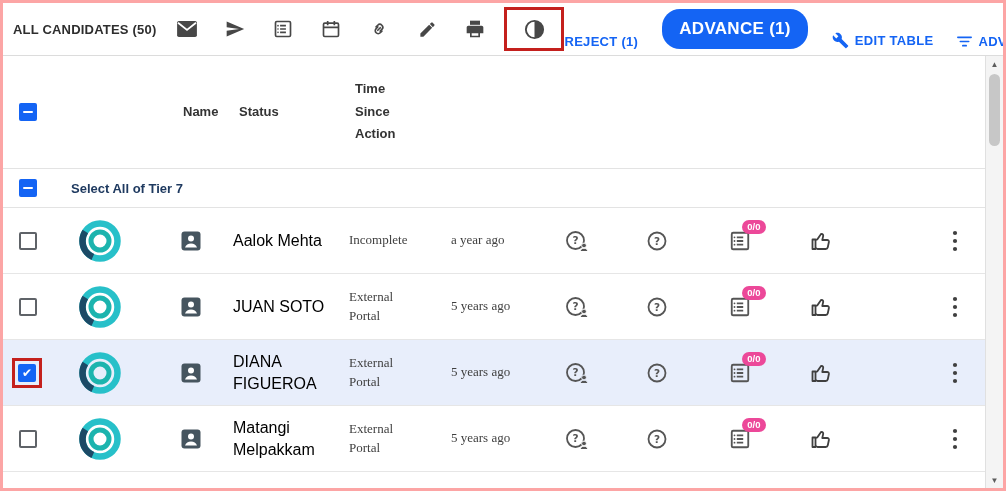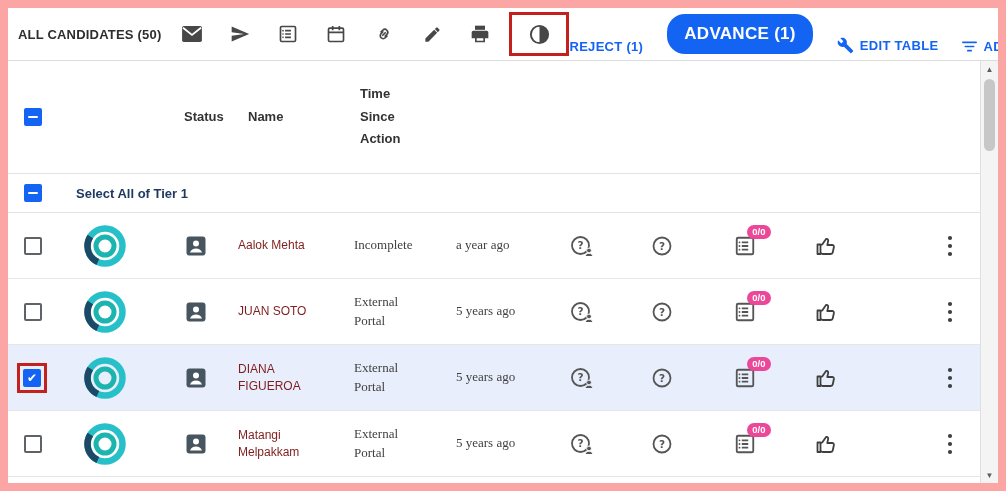--- a/index.html
+++ b/index.html
@@ -1,16 +1,16 @@
 <!DOCTYPE html>
 <html><head>
 <meta charset="utf-8">
 <style>
   html,body{margin:0;padding:0;background:#fff;font-family:"Liberation Sans",sans-serif;}
-  .window{width:1006px;height:491px;box-sizing:border-box;border:8px solid #fca5a5;background:#fff;display:flex;flex-direction:column;overflow:hidden;position:relative;}
+  .window{width:1006px;height:491px;box-sizing:border-box;border:3px solid #fca5a5;background:#fff;display:flex;flex-direction:column;overflow:hidden;position:relative;}
 
   
   .toolbar{height:52px;flex:0 0 auto;display:flex;align-items:center;padding:0 12px 0 10px;background:#fff;}
   .toolbar-title{font-weight:bold;font-size:13px;color:#2e2e2e;letter-spacing:.2px;white-space:nowrap;margin-right:8px;}
   .tool-icons{display:flex;align-items:center;gap:2px;}
   .tool-btn{width:46px;height:36px;display:flex;align-items:center;justify-content:center;background:none;border:none;cursor:pointer;padding:0;}
   .red-box{border:3px solid #c4201d;display:inline-flex;align-items:center;justify-content:center;}
   .red-box.compare-box{padding:1px 4px;margin-left:4px;}
   .toolbar-right{margin-left:auto;display:flex;align-items:flex-end;gap:24px;}
   .link-btn{display:flex;align-items:center;gap:6px;color:#1464f4;font-weight:bold;font-size:13px;letter-spacing:.3px;background:none;border:none;cursor:pointer;white-space:nowrap;padding:0;}
@@ -44,21 +44,21 @@
   .narrow-34{max-width:34px;}
   .narrow-46{max-width:46px;}
 
   
   .selectall-row{height:38px;border-bottom:1px solid #e3e3e3;background:#fff;}
   .selectall-label{grid-column:2 / 13;font-weight:bold;font-size:13px;color:#1f3a60;padding-left:12px;cursor:pointer;}
 
   
   .data-row{height:65px;border-bottom:1px solid #e6e6e6;background:#fff;}
   .data-row.selected{background:#e8eefb;}
-  .name-link{color:#7f1d1d;font-size:12px;line-height:1.35;text-decoration:none;cursor:pointer;display:inline-block;max-width:100px;}
+  .name-link{color:#000000;font-size:16px;line-height:1.35;text-decoration:none;cursor:pointer;display:inline-block;max-width:100px;}
   .status-text,.time-text{font-size:13px;color:#3f3f3f;line-height:1.45;display:inline-block;font-family:Liberation Serif, serif;}
   .status-text{max-width:70px;}
   .time-text{max-width:65px;}
 
   
   .checkbox{width:18px;height:18px;box-sizing:border-box;border:2px solid #5f6368;border-radius:2px;background:#fff;display:inline-flex;align-items:center;justify-content:center;cursor:pointer;flex:0 0 auto;}
   .checkbox.indeterminate{background:#1464f4;border-color:#1464f4;}
   .checkbox.indeterminate::after{content:"";width:10px;height:2.5px;background:#fff;border-radius:1px;}
   .checkbox.checked{background:#1464f4;border-color:#1464f4;}
   .checkbox.checked::after{content:"\2714";color:#fff;font-size:12px;line-height:1;}
@@ -157,42 +157,42 @@
   </div>
 
   <div class="content">
     <div class="table-area">
 
       <div class="grid-row header-row">
         <div class="cell cell-checkbox">
           <span class="checkbox indeterminate"></span>
         </div>
         <div class="cell"></div>
+        <div class="cell hc">
+          <div class="header-label">Name</div>
+        </div>
         <div class="cell hc-status">
           <div class="header-label">Status</div>
-        </div>
-        <div class="cell hc">
-          <div class="header-label">Name</div>
         </div>
         <div class="cell hc">
           <div class="header-label narrow-46">Time Since Action</div>
         </div>
         <div class="cell"></div>
           <div class="cell"></div>
           <div class="cell"></div>
           <div class="cell"></div>
           <div class="cell"></div>
           <div class="cell"></div>
       </div>
 
       <div class="grid-row selectall-row">
         <div class="cell cell-checkbox">
           <span class="checkbox indeterminate"></span>
         </div>
-        <div class="selectall-label">Select All of Tier 1</div>
+        <div class="selectall-label">Select All of Tier 7</div>
       </div>
 
       <div class="grid-row data-row">
         <div class="cell cell-checkbox">
           <span class="checkbox"></span>
         </div>
         <div class="cell cell-donut">
           <span style="display:inline-flex;">
             <svg width="46" height="46" viewBox="0 0 46 46">
                 <circle cx="23" cy="23" r="17.5" fill="none" stroke="#27c0c9" stroke-width="6.5"></circle>

